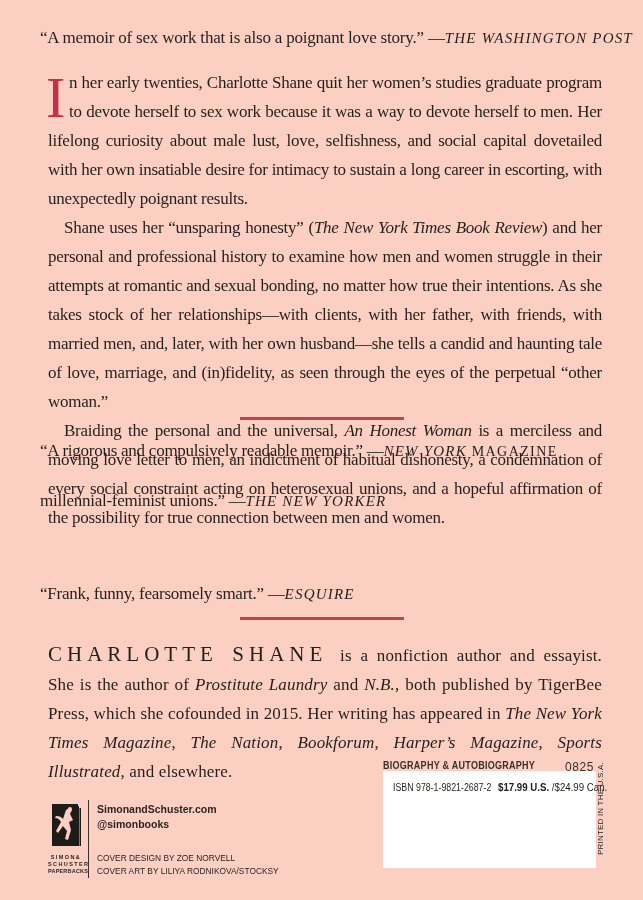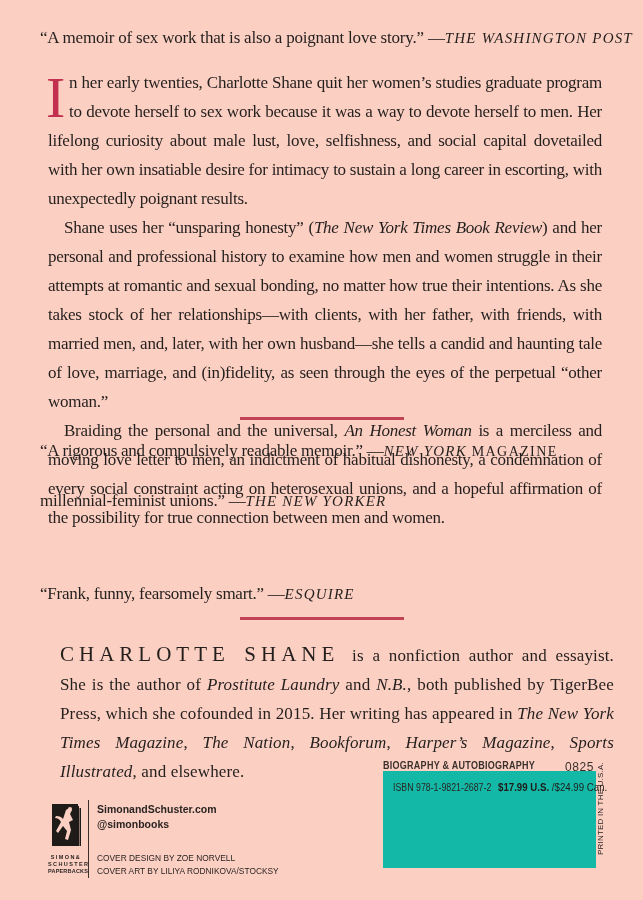--- a/index.html
+++ b/index.html
@@ -34,33 +34,32 @@
     height: 3px; background: #c24356; width: 164px; left: 240px;
   }
   .center-quote {
     left: 40px; width: 563px; text-align: left;
     font-size: 17px; line-height: 29px; letter-spacing: -0.25px;
   }
   .bio {
     left: 48px; top: 640px; width: 554px;
     font-size: 17px; line-height: 29px; text-align: justify;
     letter-spacing: 0.15px;
-    margin-left: 12px;
   }
   .bio .name { letter-spacing: 5px; font-size: 21px; margin-right: 4px; }
   .sans { font-family: "Liberation Sans", "DejaVu Sans", sans-serif; }
   .genre {
     left: 383px; top: 760px; font-size: 10px; letter-spacing: 0.3px;
     font-weight: bold; color: #3a302c; transform: scaleX(0.9); transform-origin: left;
   }
   .code {
     left: 565px; top: 760px; font-size: 12px; letter-spacing: 0.6px; color: #3a302c;
   }
   .barcode-box {
-    left: 383px; top: 771px; width: 213px; height: 97px; background: #14b8a6;
+    left: 383px; top: 771px; width: 213px; height: 97px; background: #ffffff;
   }
   .isbn {
     left: 10px; top: 11px; font-size: 10px; color: #2a2522;
     transform: scaleX(0.88); transform-origin: left; white-space: nowrap;
   }
   .price {
     left: 115px; top: 10px; font-size: 11px; color: #1f1b19; white-space: nowrap;
     transform: scaleX(0.88); transform-origin: left;
   }
   .price b { font-weight: bold; }

